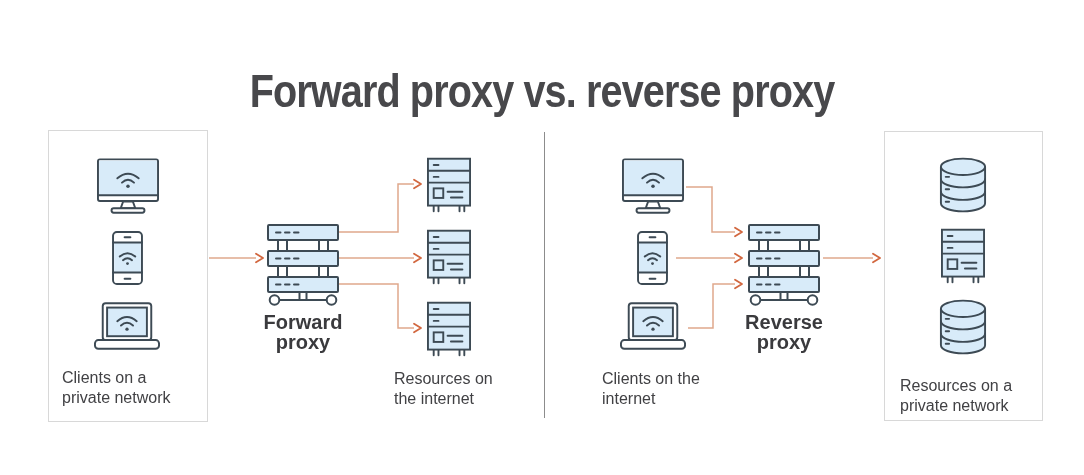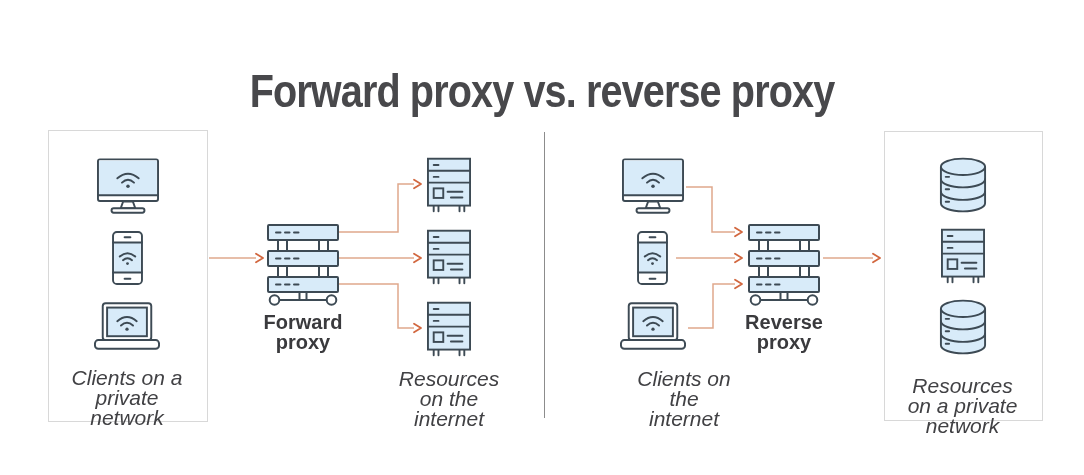--- a/index.html
+++ b/index.html
@@ -16,22 +16,22 @@
     position:absolute;top:36px;left:0;width:100%;text-align:center;
     font-size:46px;font-weight:700;color:var(--title);
     letter-spacing:-1px;transform:scaleX(0.86);line-height:1.05;
     white-space:nowrap;
   }
 
   .groupbox{
     position:absolute;border:1px solid var(--box-border);background:#fff;
   }
   .lbl{
-    position:absolute;text-align:center;color:var(--label);
-    font-size:21px;line-height:20px;font-style:italic;
+    position:absolute;text-align:left;color:var(--label);
+    font-size:16px;line-height:20px;
   }
   .proxy-lbl{
     position:absolute;text-align:center;color:var(--proxy-label);
     font-size:20px;font-weight:700;line-height:20px;
   }
   .icon{position:absolute;display:block;}
   .divider{position:absolute;width:1px;background:var(--divider);}
 
   
   .s{stroke:var(--icon-stroke);stroke-width:2;stroke-linecap:round;}
@@ -179,21 +179,21 @@
     <svg class="icon" style="left:622px;top:158px;" width="62" height="57">
         <use href="#i-monitor"></use>
       </svg>
     <svg class="icon" style="left:637px;top:231px;" width="31" height="54">
         <use href="#i-phone"></use>
       </svg>
     <svg class="icon" style="left:620px;top:302px;" width="66" height="49">
         <use href="#i-laptop"></use>
       </svg>
 
-    <div class="lbl" style="left:602px;top:369px;width:100px;margin-left:32px;">Clients on the internet</div>
+    <div class="lbl" style="left:602px;top:369px;width:100px;">Clients on the internet</div>
 
     <svg class="icon" style="left:748px;top:224px;" width="72" height="84">
         <use href="#i-rack"></use>
       </svg>
     <div class="proxy-lbl" style="left:738px;top:312px;width:92px;">Reverse proxy</div>
 
     <div class="groupbox" style="left:884px;top:131px;width:157px;height:288px;"></div>
 
     <svg class="icon" style="left:939px;top:157px;" width="48" height="56">
         <use href="#i-database"></use>

